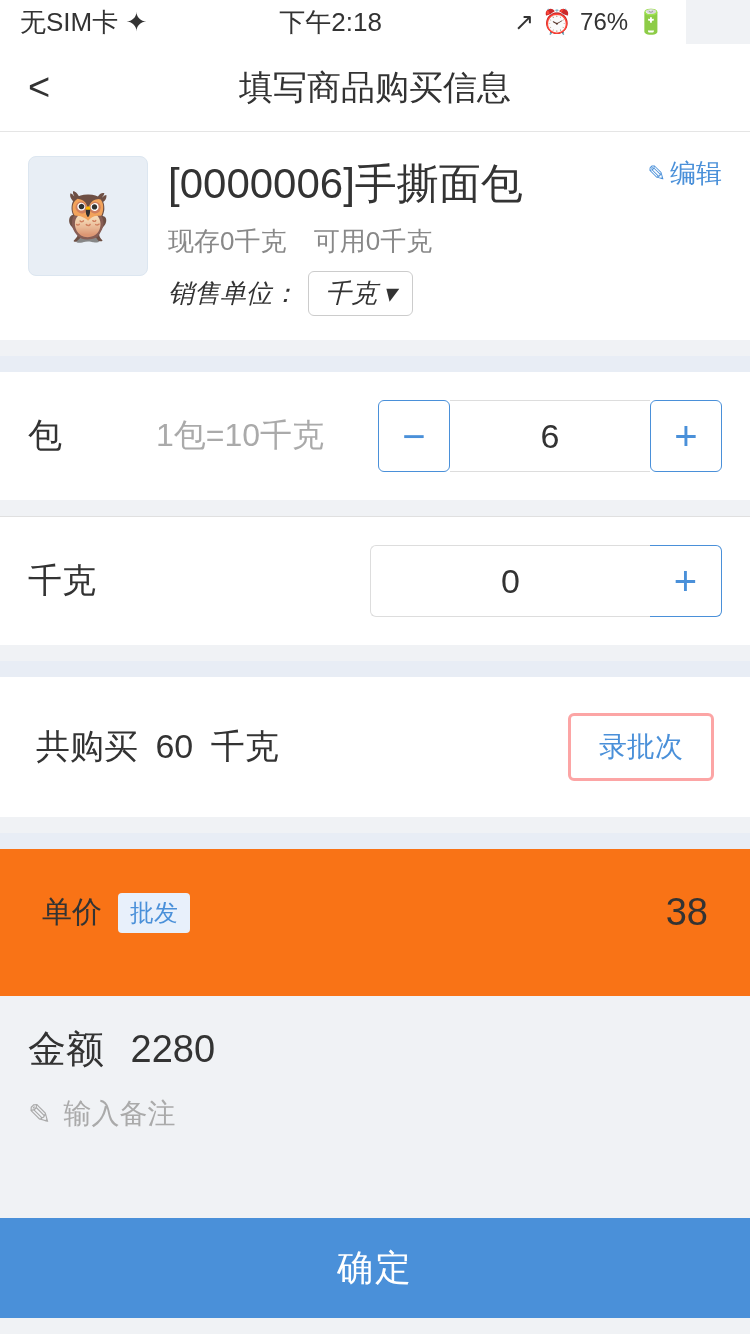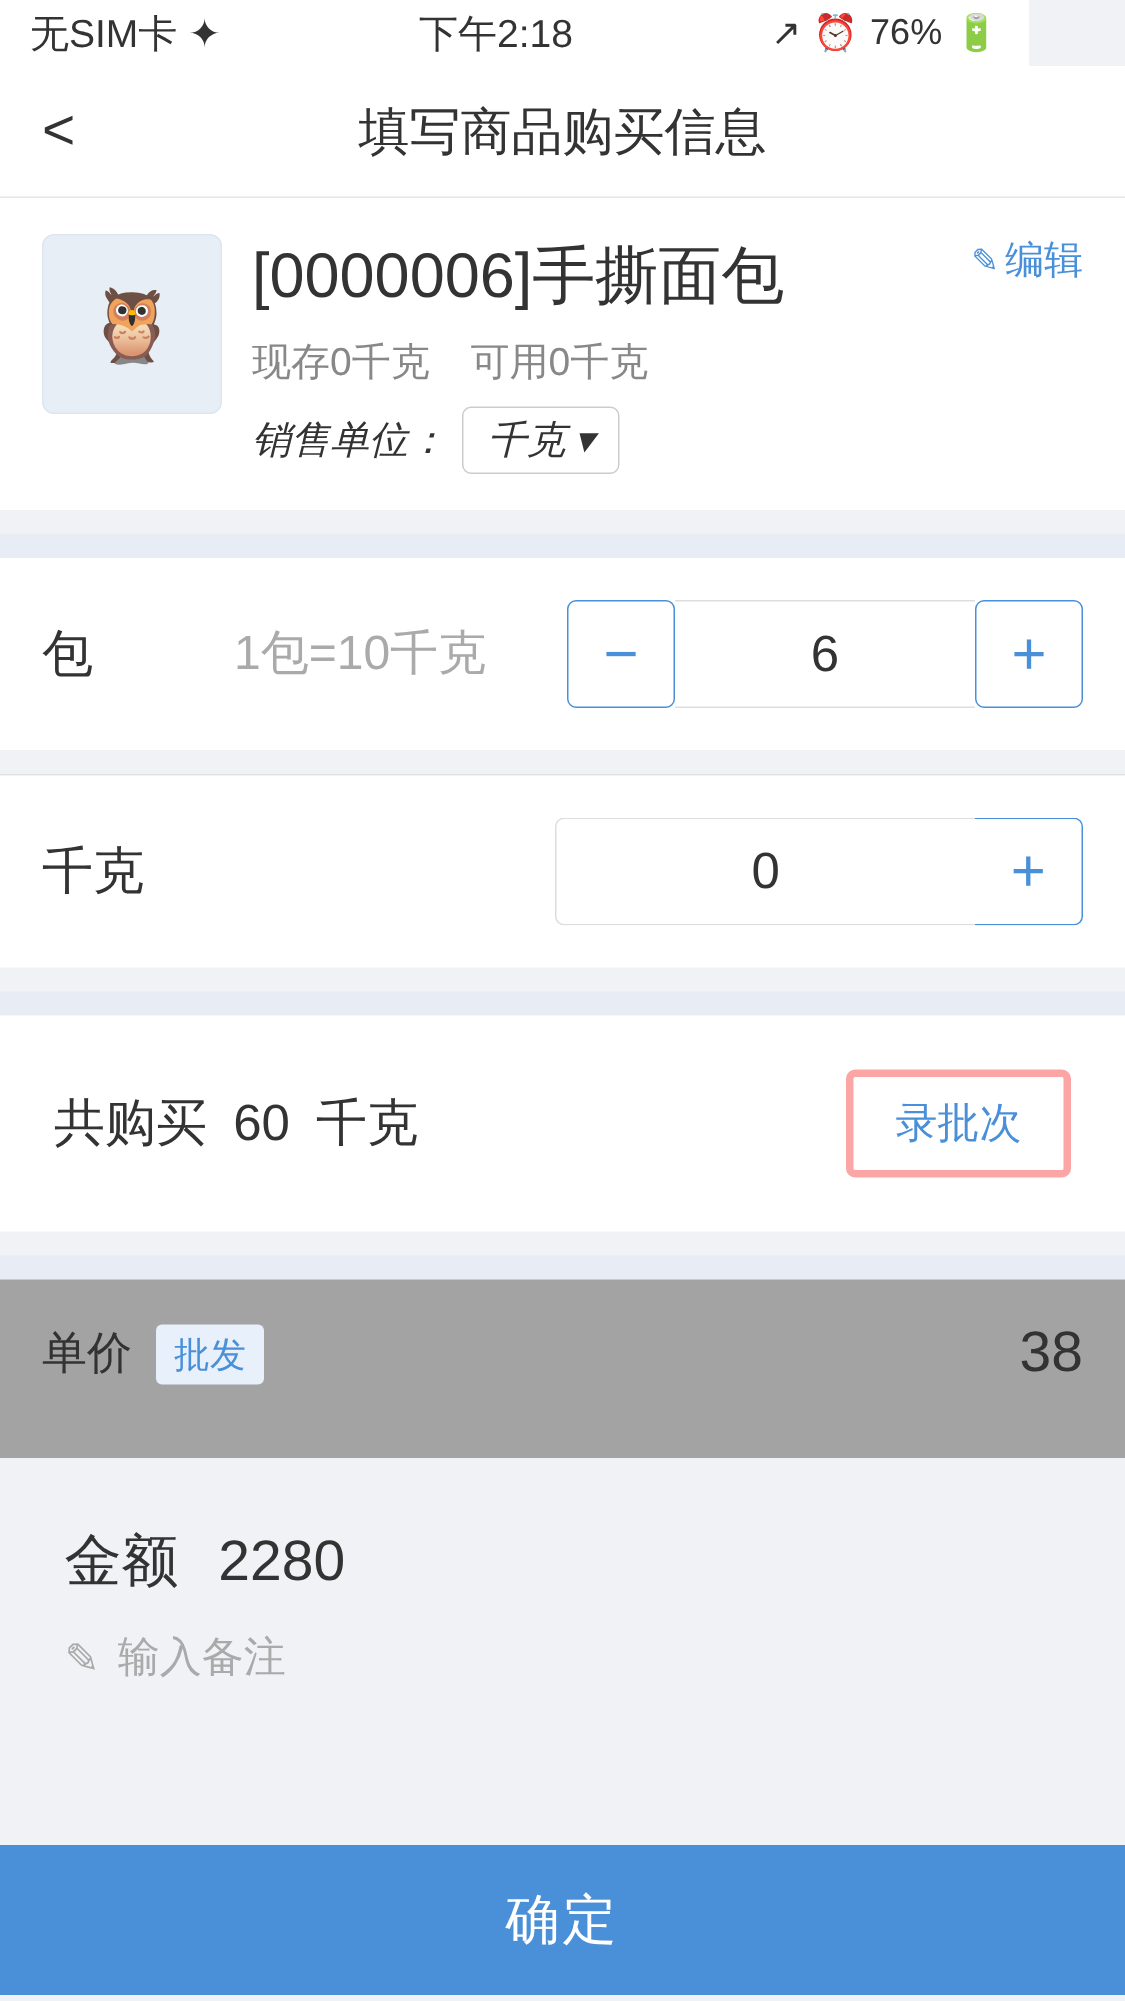--- a/index.html
+++ b/index.html
@@ -199,33 +199,33 @@
       align-items: center;
       justify-content: space-between;
       margin-bottom: 16px;
     }
     .total-text {
       font-size: 34px;
       color: #333;
     }
     .total-bold { font-weight: 500; }
     .batch-btn {
-      border: 5px solid #fca5a5;
+      border: 3px solid #fca5a5;
       color: #4a90d9;
       background: #fff;
       padding: 12px 28px;
       font-size: 28px;
       border-radius: 6px;
       cursor: pointer;
     }
 
     
     .price-section {
-      background: #a3a3a3;
-      padding: 28px;
+      background: #f97316;
+      padding: 42px;
       margin-bottom: 0;
     }
     .price-row {
       display: flex;
       align-items: center;
       gap: 16px;
       margin-bottom: 20px;
     }
     .price-label { font-size: 30px; color: #333; }
     .price-tag {
@@ -250,42 +250,42 @@
     .price-value {
       margin-left: auto;
       font-size: 38px;
       color: #333;
       font-weight: 400;
     }
 
     
     .amount-section {
       background: #f0f2f5;
-      padding: 43px;
+      padding: 28px;
     }
     .amount-row {
       font-size: 38px;
       color: #333;
       margin-bottom: 20px;
     }
     .amount-label { font-weight: 400; }
     .amount-value { font-weight: 500; margin-left: 8px; }
     .remark-row {
       display: flex;
       align-items: center;
       gap: 12px;
       color: #aaa;
       font-size: 28px;
     }
     .pencil-icon { font-size: 28px; color: #aaa; }
 
     
     .confirm-bar {
       position: fixed;
-      bottom: 4px;
+      bottom: 16px;
       left: 0;
       width: 750px;
       height: 100px;
       background: #4a90d9;
       display: flex;
       align-items: center;
       justify-content: center;
       cursor: pointer;
     }
     .confirm-btn {

